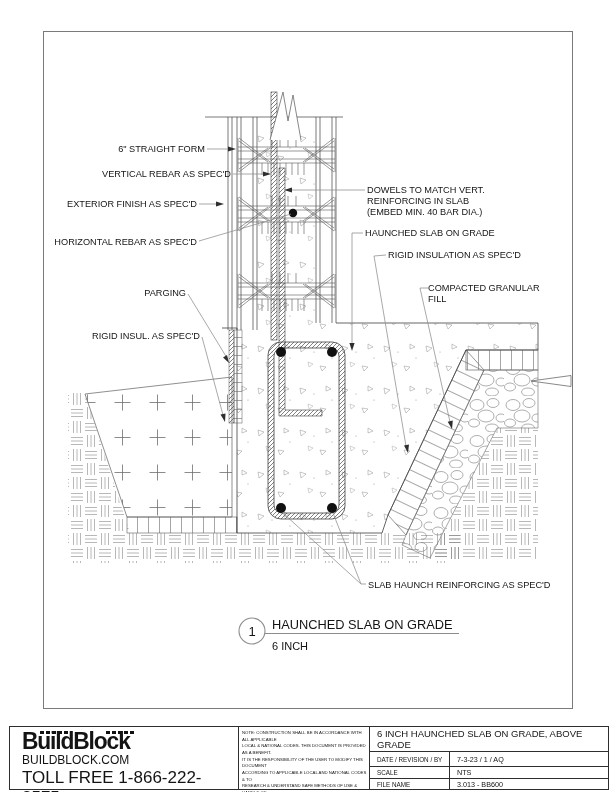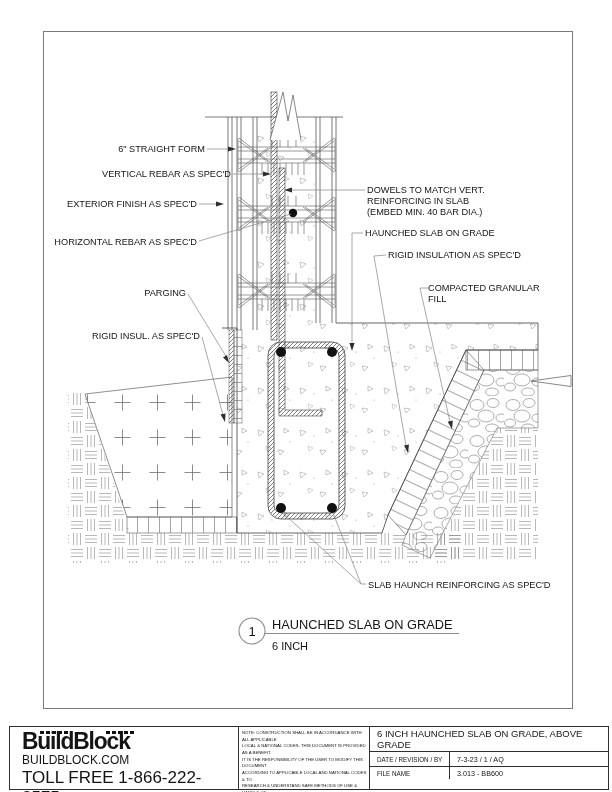--- a/index.html
+++ b/index.html
@@ -270,19 +270,23 @@
 BUILDBLOCK ASSUMES NO LIABILITY FROM THE USE OF THIS DOCUMENT.</div>
   <div class="f-title">
     <div class="ft-row">
       <div class="ft-title">6 INCH HAUNCHED SLAB ON GRADE, ABOVE GRADE</div>
     </div>
     <div class="ft-row">
       <div class="ft-label">DATE / REVISION / BY</div>
       <div class="ft-value">7-3-23 / 1 / AQ</div>
     </div>
     <div class="ft-row">
+      <div class="ft-label">SCALE</div>
+      <div class="ft-value">NTS</div>
+    </div>
+    <div class="ft-row">
       <div class="ft-label">FILE NAME</div>
       <div class="ft-value">3.013 - BB600</div>
     </div>
   </div>
 </div>
 
 </div>
 
 </body></html>

